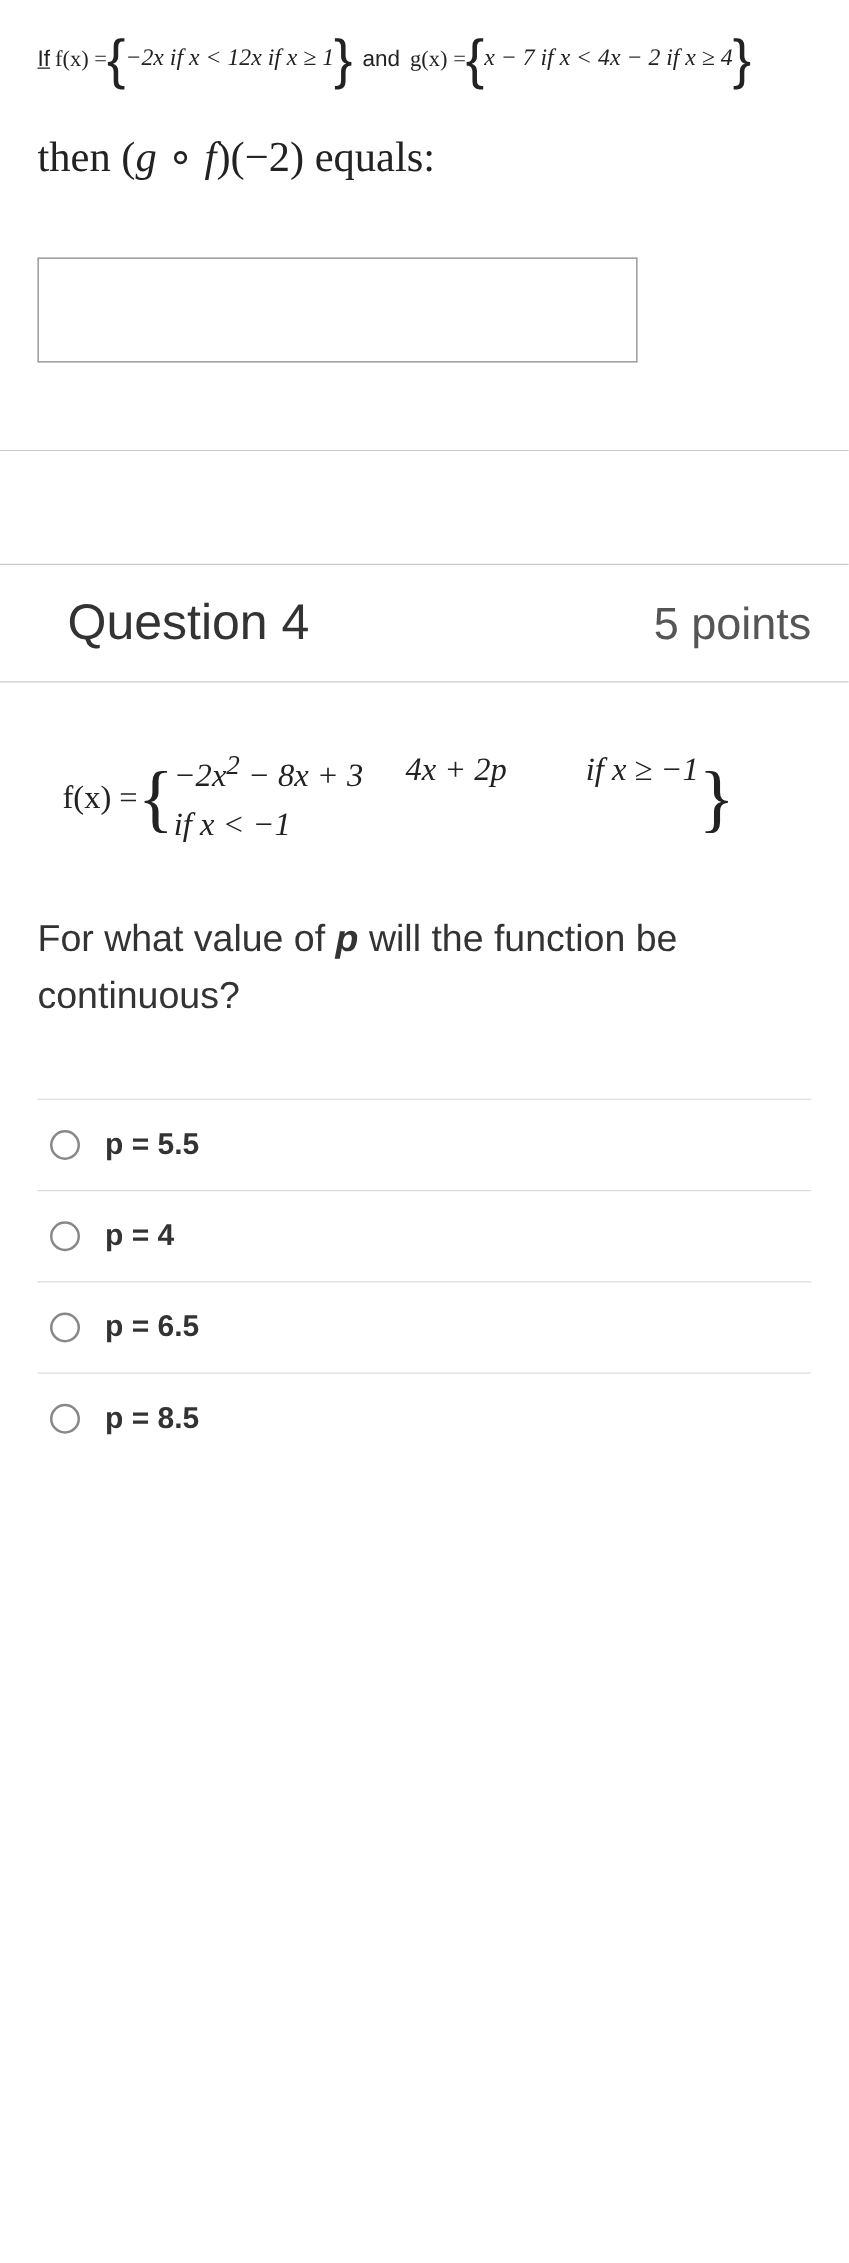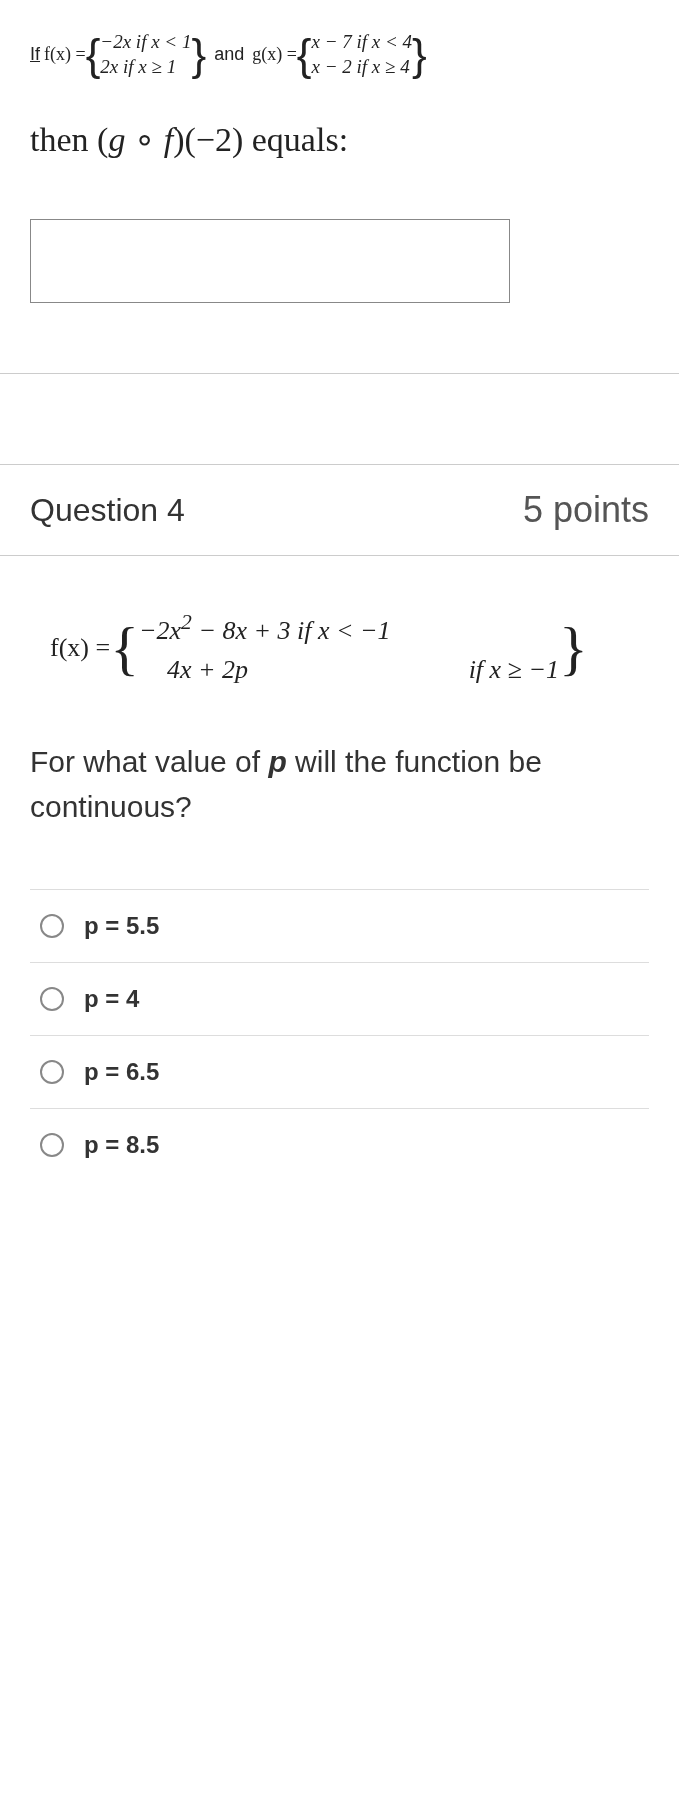--- a/index.html
+++ b/index.html
@@ -31,21 +31,21 @@
       display: inline-flex;
       align-items: center;
     }
     .brace {
       font-size: 44px;
       line-height: 0.8;
       font-weight: 300;
     }
     .brace-content {
       display: inline-flex;
-      flex-direction: column;
+      flex-direction: row;
       font-style: italic;
       font-family: "Times New Roman", serif;
       font-size: 19px;
       line-height: 1.3;
     }
     .then-line {
       font-family: "Times New Roman", serif;
       font-size: 34px;
       color: #222;
       margin-bottom: 60px;
@@ -68,23 +68,24 @@
     }
     .q-header {
       display: flex;
       justify-content: space-between;
       align-items: center;
       padding: 24px 30px;
       border-top: 1px solid #ccc;
       border-bottom: 1px solid #ccc;
     }
     .q-title {
-      font-size: 32px;
+      font-size: 40px;
       color: #333;
       font-weight: 400;
+      margin-left: 24px;
     }
     .q-points {
       font-size: 36px;
       color: #555;
       font-weight: 400;
     }
     .q4-content {
       padding: 50px 30px 30px 30px;
     }
     .q4-intro {

